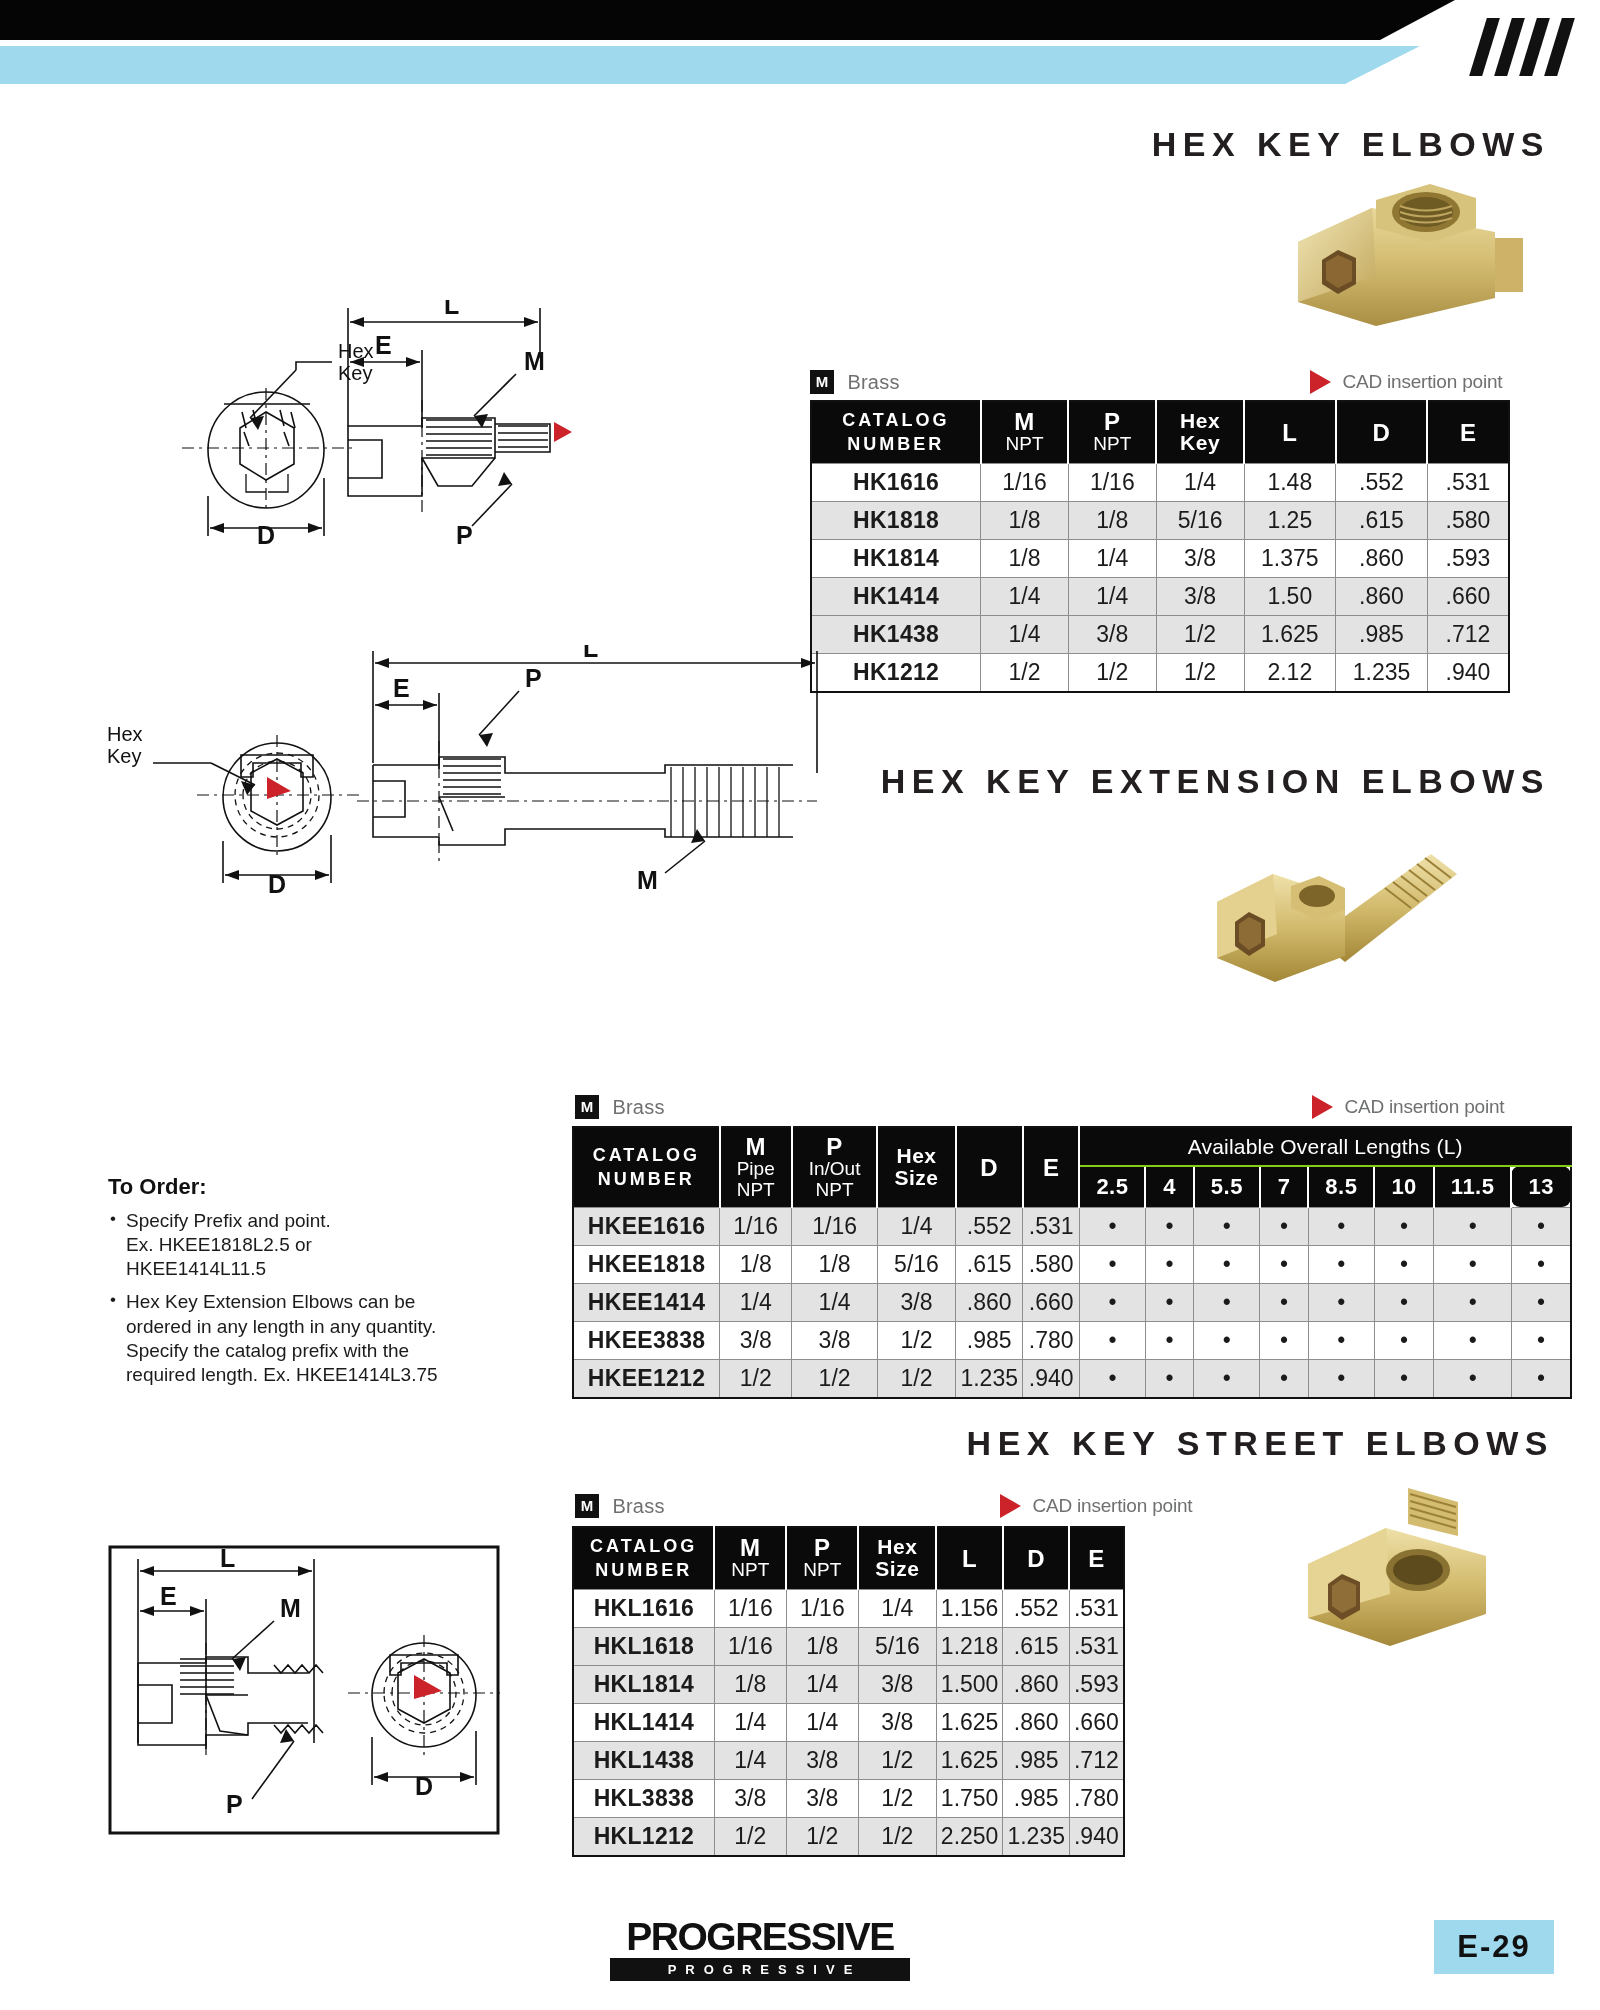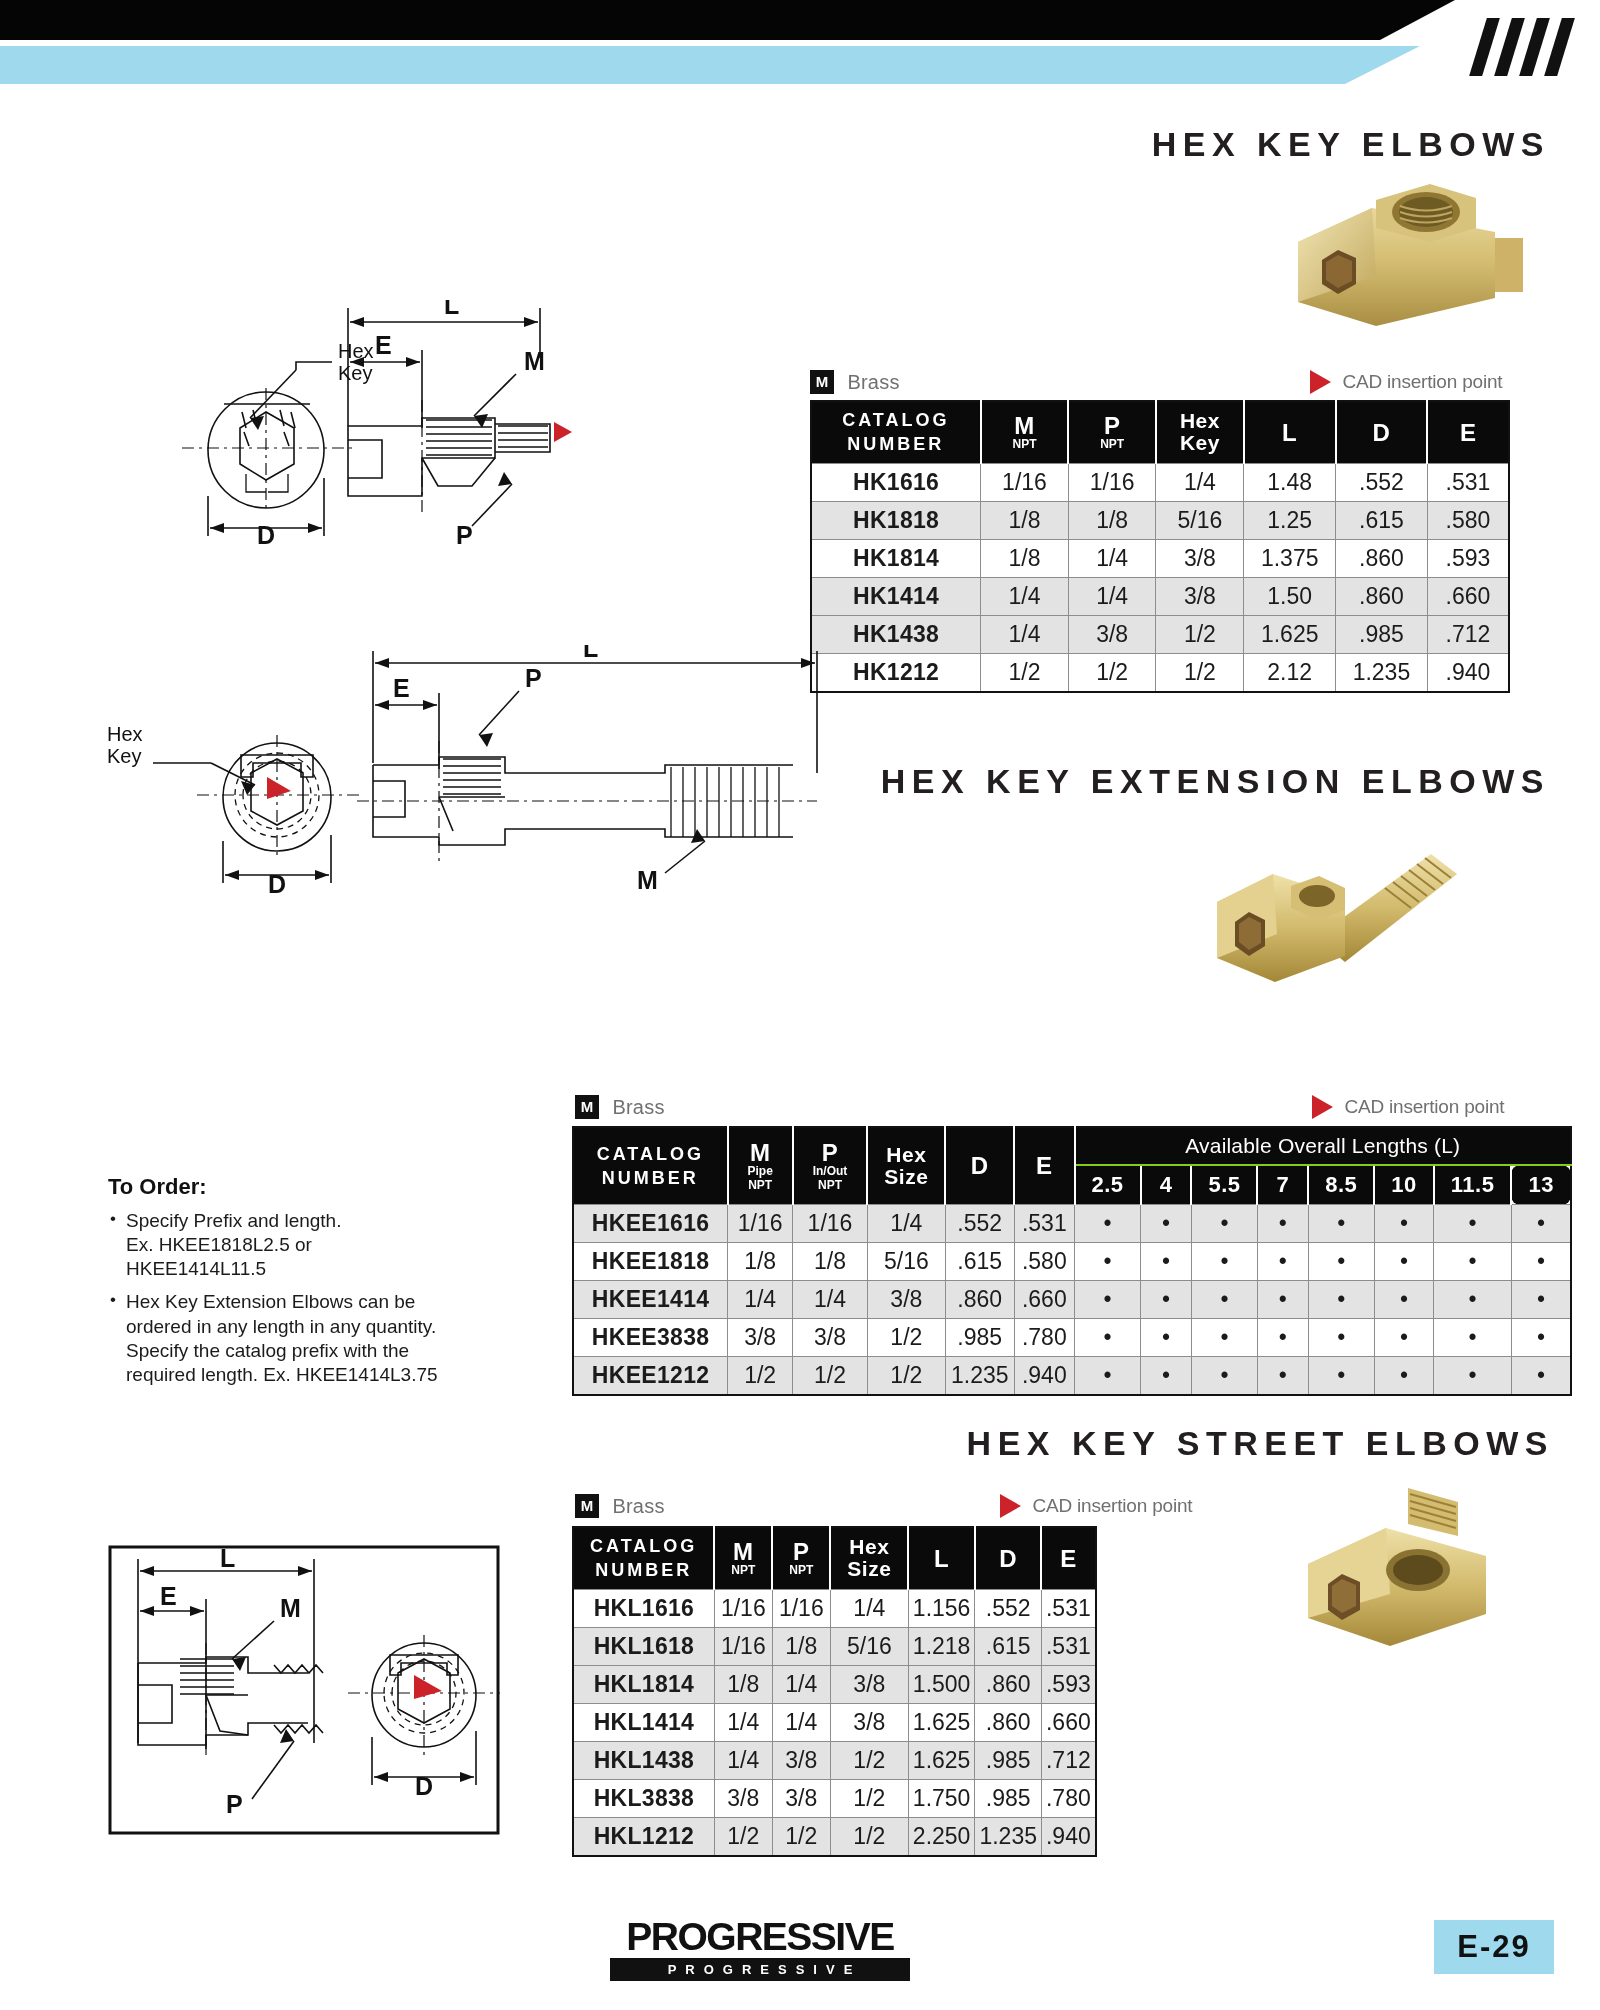--- a/index.html
+++ b/index.html
@@ -97,21 +97,21 @@
     font-size: 23px;
     color: #1b1b1b;
     padding: 5px 4px;
     white-space: nowrap;
   }
   table.spec td.cat {
     font-weight: 700; font-size: 23px; letter-spacing: .3px;
   }
   tr.alt td { background: #e3e3e3; }
   .th-main { font-size: 24px; letter-spacing: .5px; line-height: 1.05; }
-  .th-sub  { font-size: 12px; font-weight: 700; line-height: 1.1; }
+  .th-sub  { font-size: 19px; font-weight: 400; line-height: 1.1; }
   .th-cat  { font-size: 18px; letter-spacing: 3px; line-height: 1.35; }
   .th-len  { font-size: 21px; font-weight: 400; letter-spacing: .2px; }
   .th-lensm{ font-size: 22px; font-weight: 700; letter-spacing: .5px; }
   .dot { font-size: 26px; line-height: .6; }
 
   
   #to-order { position: absolute; left: 108px; top: 1174px; width: 330px; }
   #to-order .hd { font-size: 22px; font-weight: 700; color: #111; margin-bottom: 9px; }
   #to-order ul { list-style: none; }
   #to-order li {
@@ -610,21 +610,21 @@
           <td class="dot">•</td>
           <td class="dot">•</td>
           <td class="dot">•</td>
         </tr>
       </tbody>
   </table>
 
   <div id="to-order">
     <div class="hd">To Order:</div>
     <ul>
-      <li style="white-space:pre-line;">Specify Prefix and length.
+      <li style="white-space:pre-line;">Specify Prefix and point.
 Ex. HKEE1818L2.5 or HKEE1414L11.5</li>
       <li>Hex Key Extension Elbows can be ordered in any length in any quantity. Specify the catalog prefix with the required length. Ex. HKEE1414L3.75</li>
     </ul>
   </div>
 
   <div class="sec-title" id="title-3">HEX KEY STREET ELBOWS</div>
 
   <div class="meta-row" style="left:575px;top:1494px;">
     <span class="mat-badge">M</span>
     <span class="mat-label">Brass</span>

